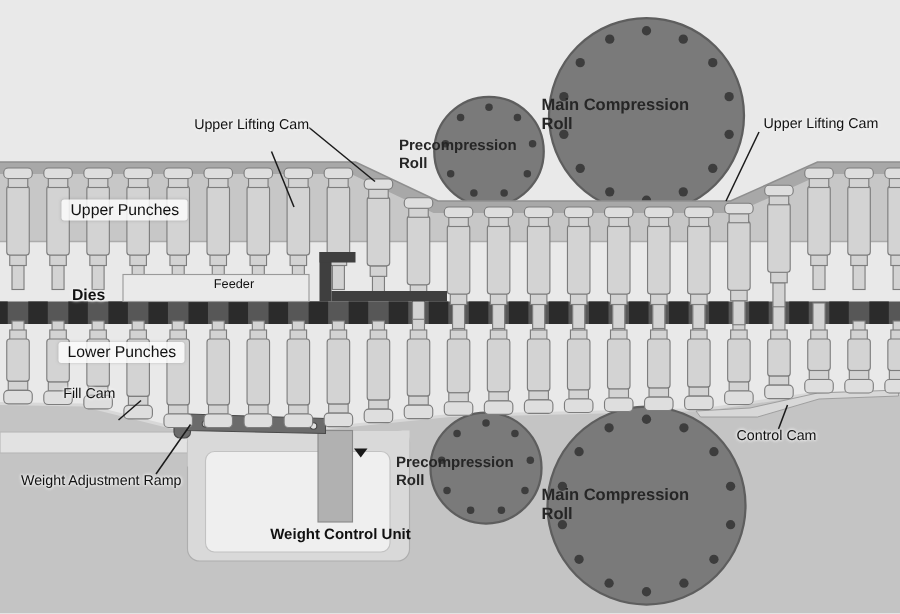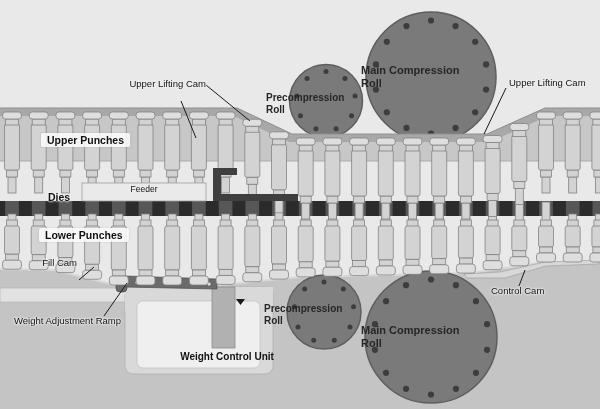--- a/index.html
+++ b/index.html
@@ -3,21 +3,21 @@
 <meta charset="utf-8">
 <style>
   html,body{margin:0;padding:0;}
   #stage{position:relative;width:600px;height:409px;overflow:hidden;
          font-family:"Liberation Sans",sans-serif;}
   #diagram{position:absolute;left:0;top:0;}
   .label{position:absolute;font-size:9.5px;color:#111;white-space:nowrap;line-height:1.1;
          text-shadow:0 0 2px #f2f2f2,0 0 2px #f2f2f2,0 0 3px #f2f2f2;}
   .box-label{position:absolute;font-size:10.5px;color:#111;white-space:nowrap;
          background:rgba(252,252,252,.85);border-radius:2px;padding:1px 6px;
-         box-shadow:0 0 2px rgba(120,120,120,.35);font-weight:bold;}
+         box-shadow:0 0 2px rgba(120,120,120,.35);}
   .bold{font-weight:bold;padding-left:28px;}
   .center{text-align:center;}
   .roll-label{position:absolute;text-align:left;font-weight:bold;color:#262626;line-height:1.18;}
   .roll-main{font-size:11px;}
   .roll-pre{font-size:10px;}
 </style>
 </head>
 <body>
 
 <div id="stage" style="background: rgb(233, 233, 233);">
@@ -381,21 +381,21 @@
         <line x1="519" y1="286" x2="525" y2="270" stroke="#1a1a1a" stroke-width="1"></line>
       </g>
     </svg>
 
   <div class="label" style="right:394px;top:79px">Upper Lifting Cam</div>
   <div class="label" style="left:509px;top:78px">Upper Lifting Cam</div>
 
   <div class="box-label" style="left:41px;top:133px">Upper Punches</div>
   <div class="box-label" style="left:39px;top:228px">Lower Punches</div>
 
-  <div class="label center" style="left:82px;top:185px;width:124px;font-size:8.5px;text-shadow:none">Feeder</div>
+  <div class="label center" style="left:82px;top:185px;width:148px;font-size:8.5px;text-shadow:none">Feeder</div>
   <div class="label bold" style="left:20px;top:192px;font-size:10.5px">Dies</div>
 
   <div class="label" style="right:523px;top:258px">Fill Cam</div>
   <div class="label bold center" style="left:125px;top:351px;width:148px;font-size:10px;text-shadow:none">Weight Control Unit</div>
   <div class="label" style="left:14px;top:316px">Weight Adjustment Ramp</div>
   <div class="label" style="left:491px;top:286px">Control Cam</div>
 
   <div class="roll-label roll-pre" style="left:266px;top:92px;width:120px">
     <span>Precompression</span><br>
     <span>Roll</span>

